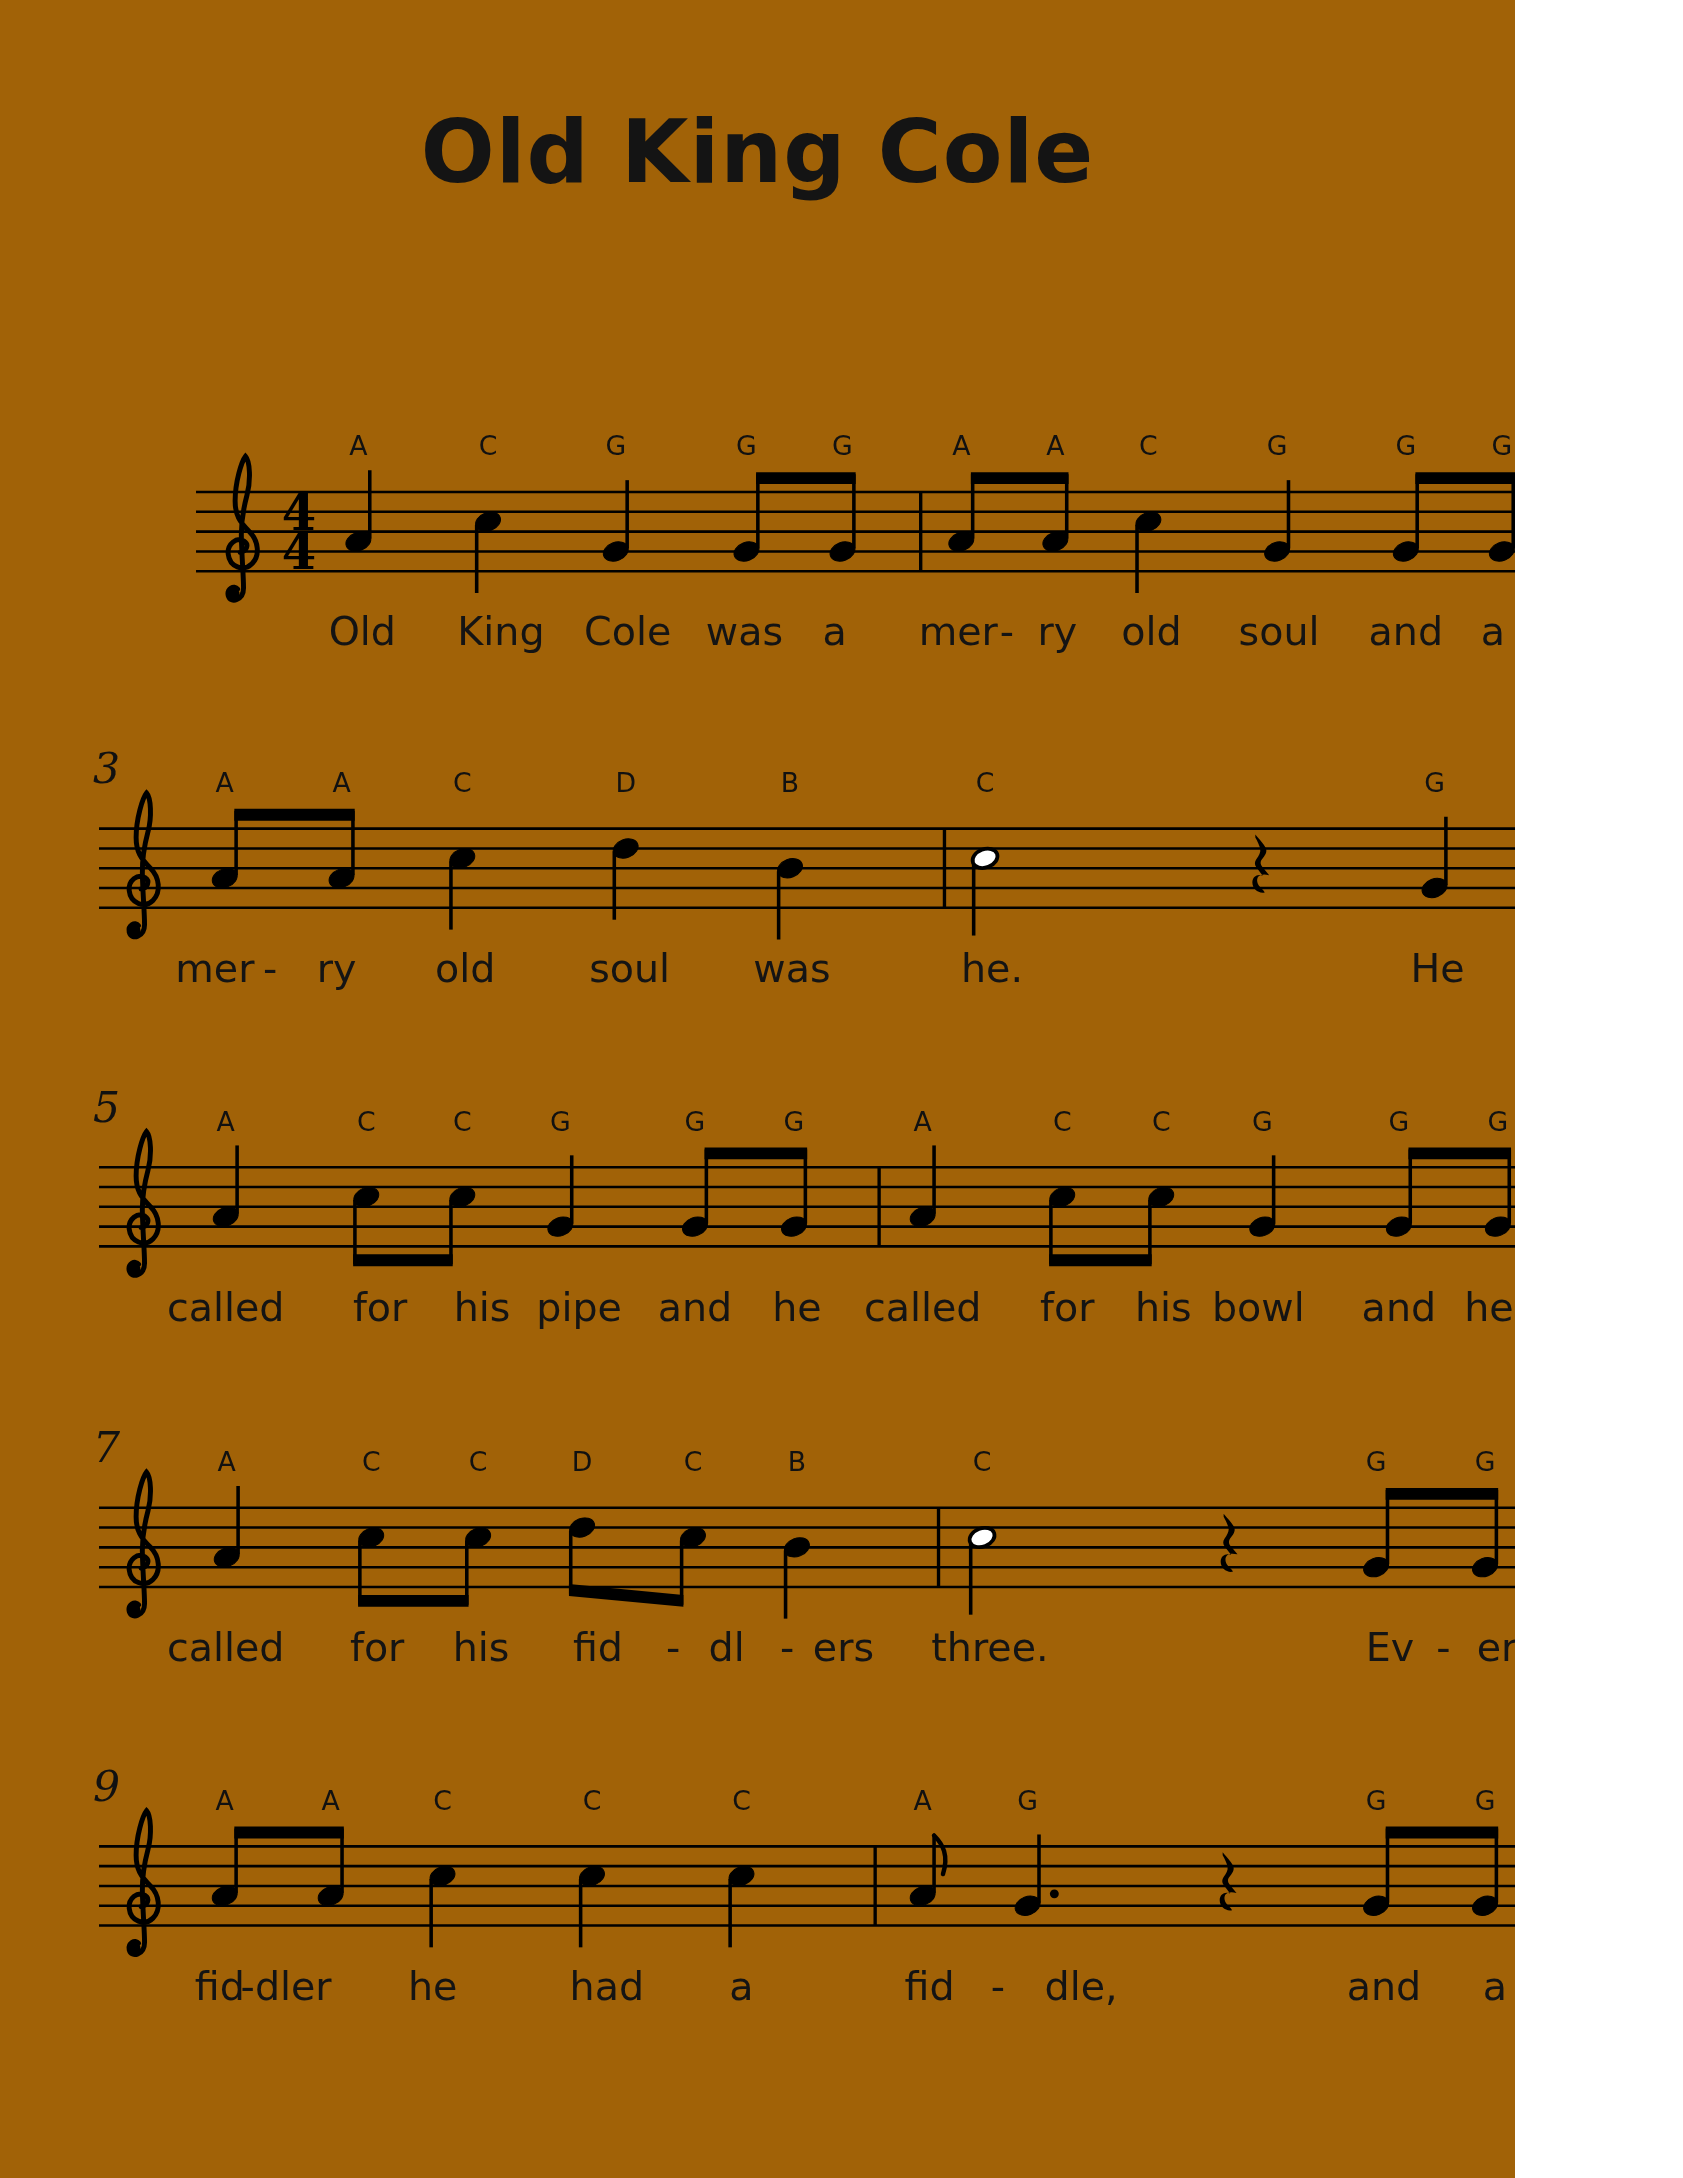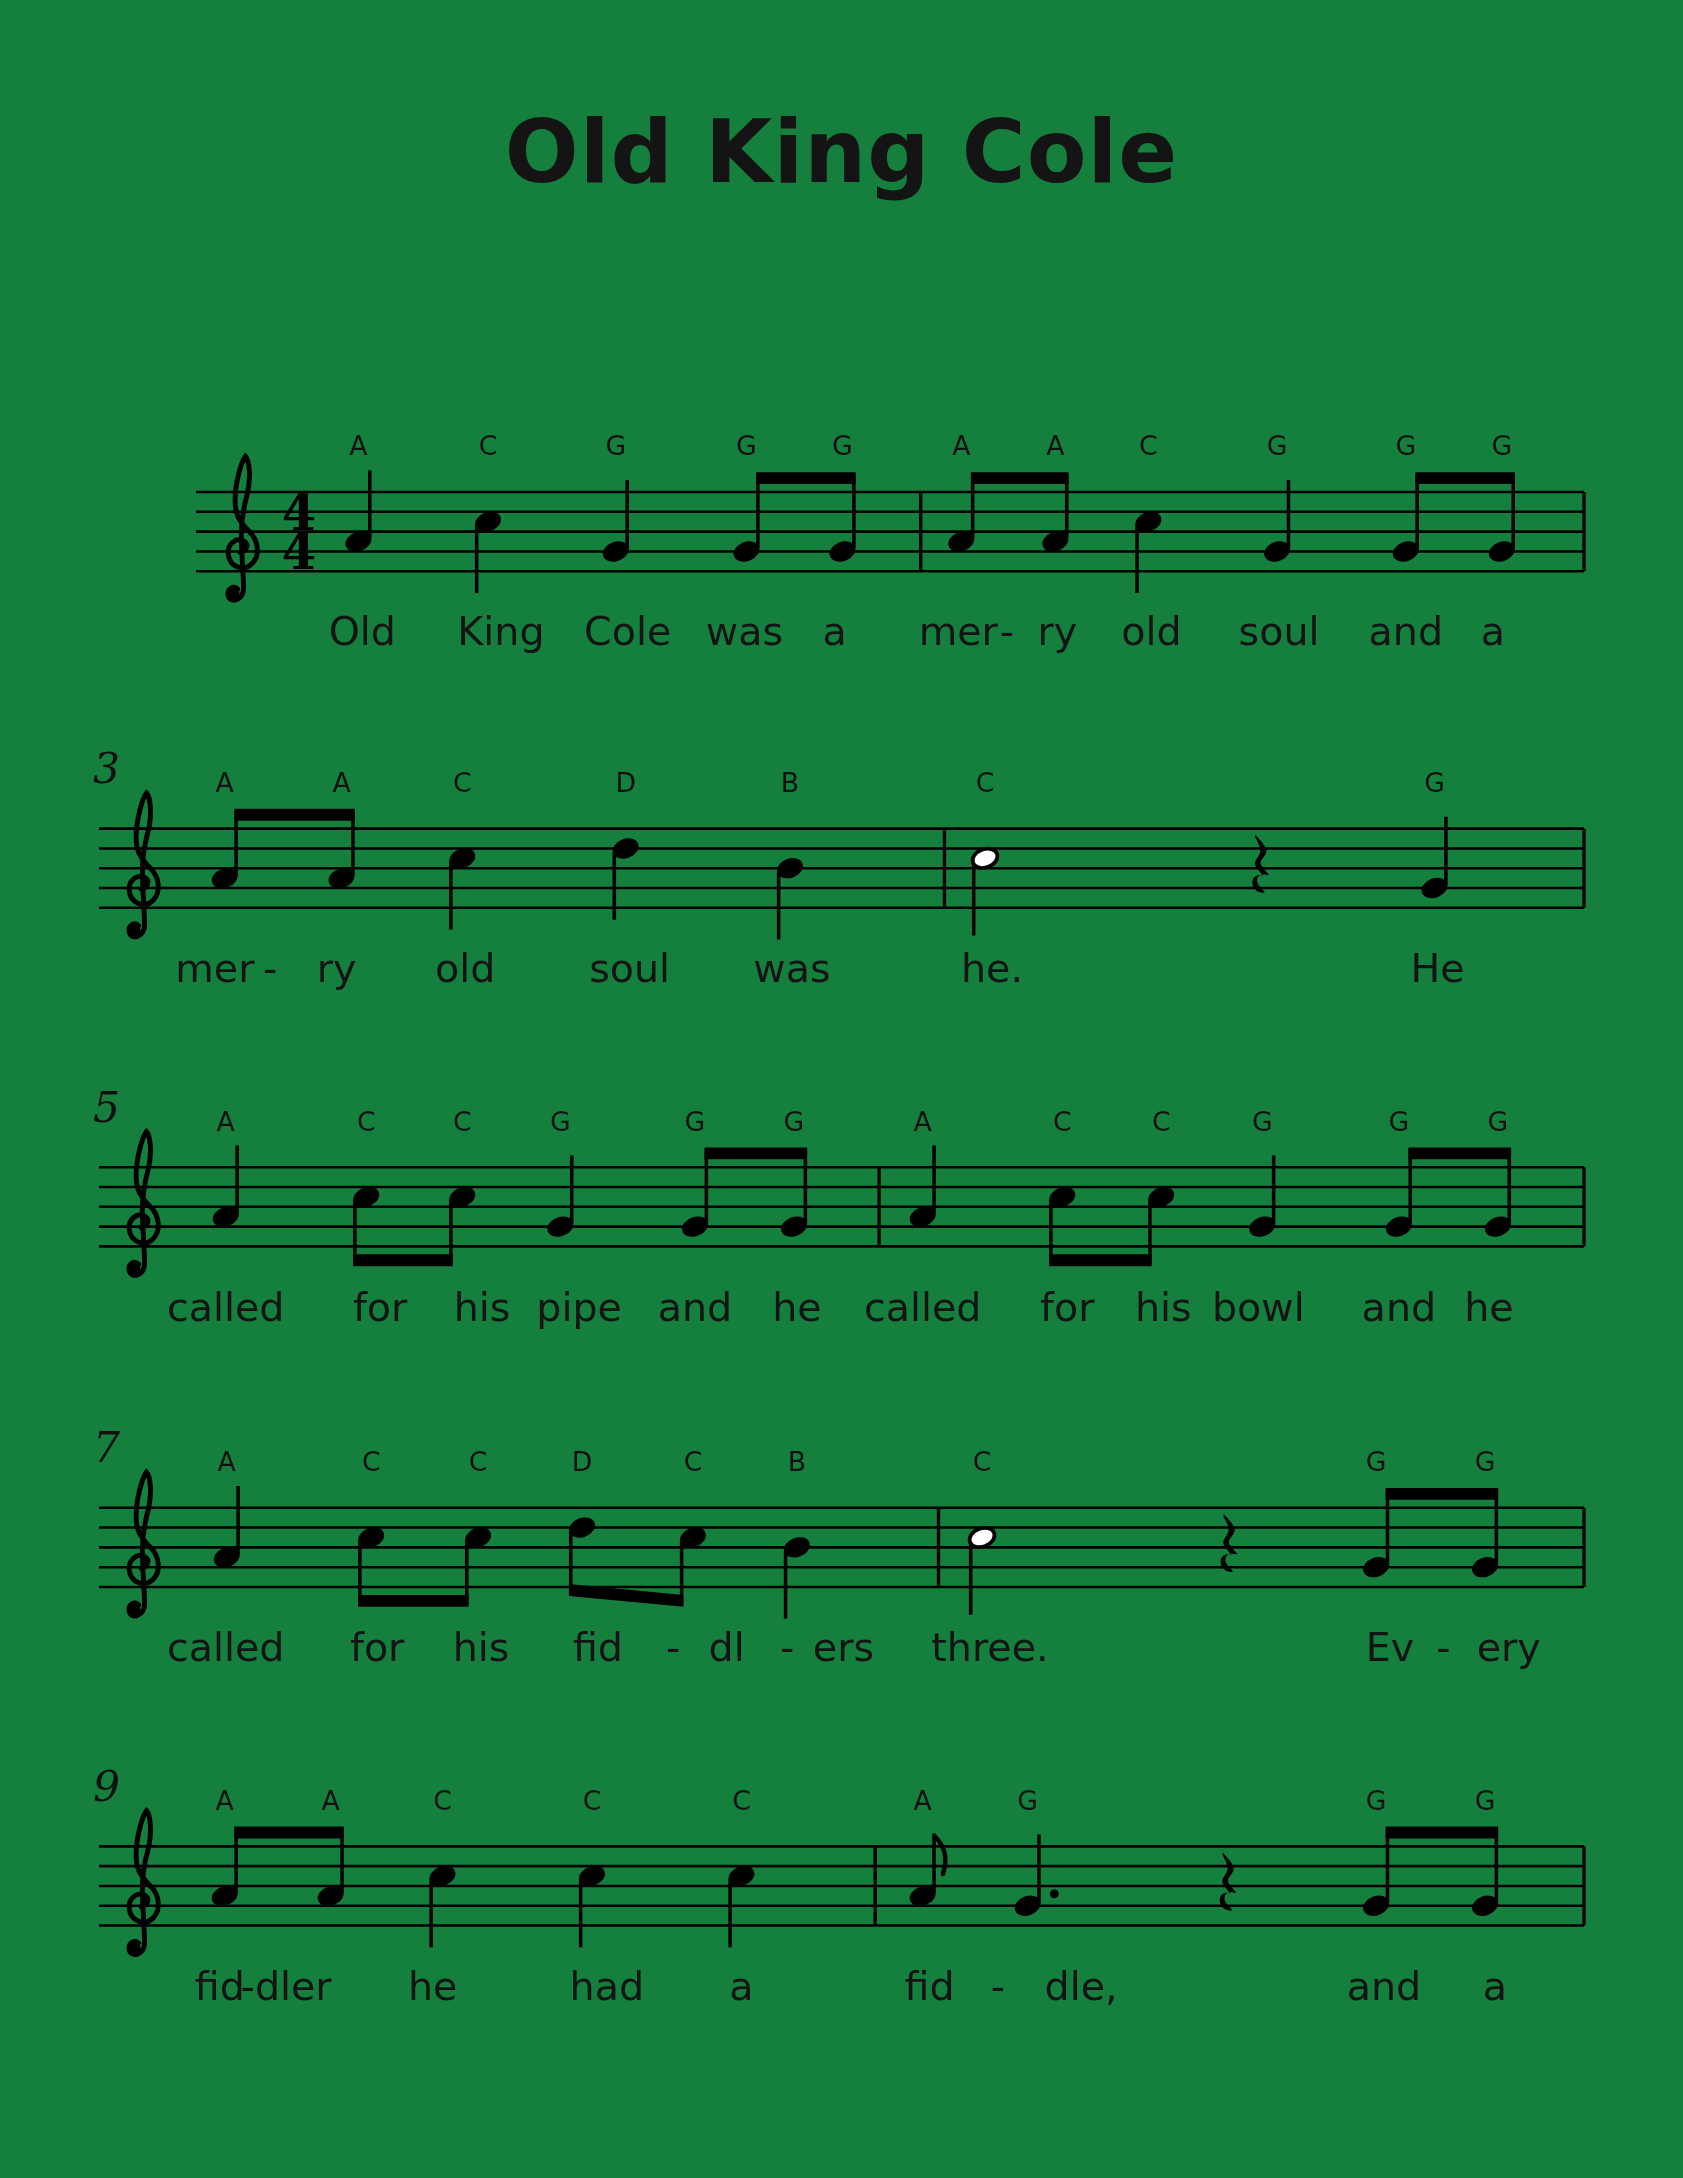--- a/index.html
+++ b/index.html
@@ -1,19 +1,19 @@
 <!DOCTYPE html>
 <html><head>
 <meta charset="utf-8">
 <style>
   html,body{margin:0;padding:0;background:#fff;}
   .page{
     position:relative;
-    width:1683px;height:2178px;
-    background:#15803d;
+    width:1515px;height:2178px;
+    background:#a16207;
     font-family:"DejaVu Sans",sans-serif;
     overflow:hidden;
   }
   .title{
     position:absolute;top:109px;left:0;right:0;
     margin:0;text-align:center;
     font-size:87px;font-weight:600;letter-spacing:1px;
     color:#141414;line-height:1;
     font-family:"DejaVu Sans",sans-serif;
   }

